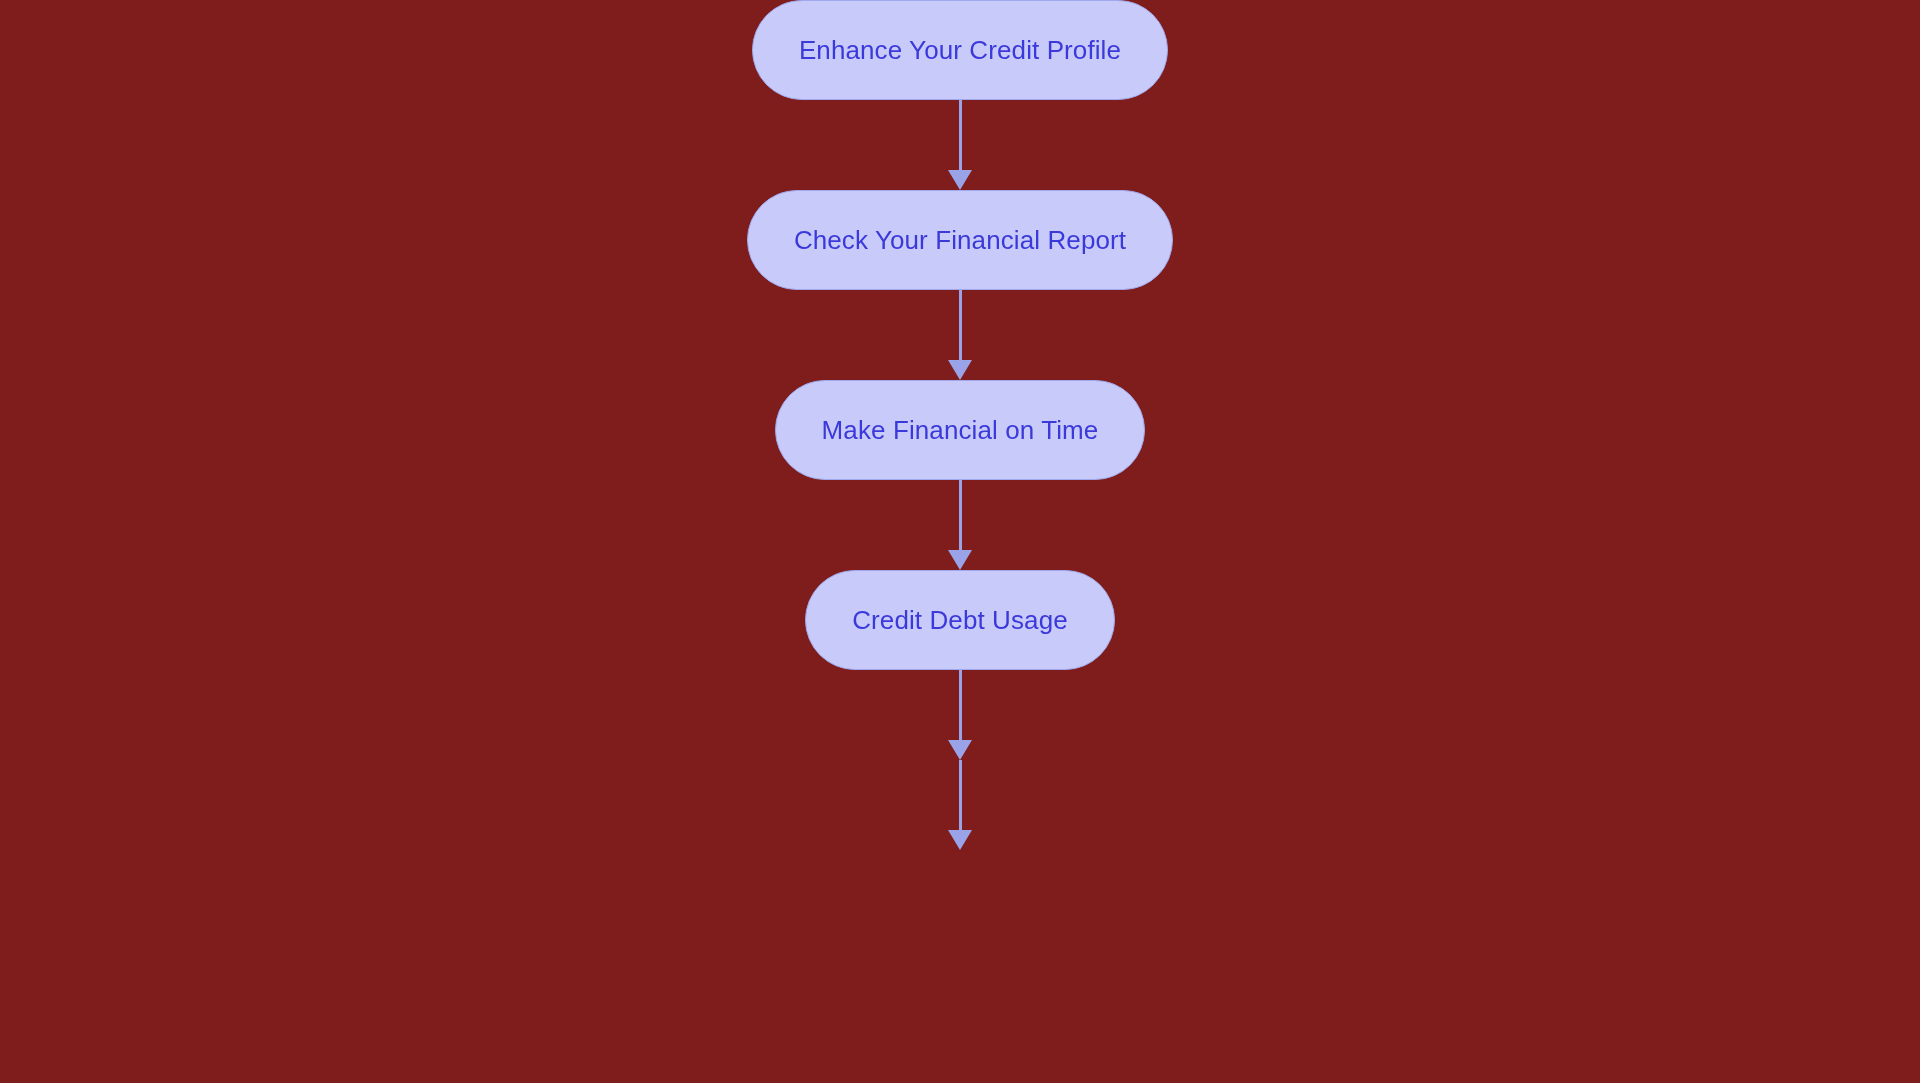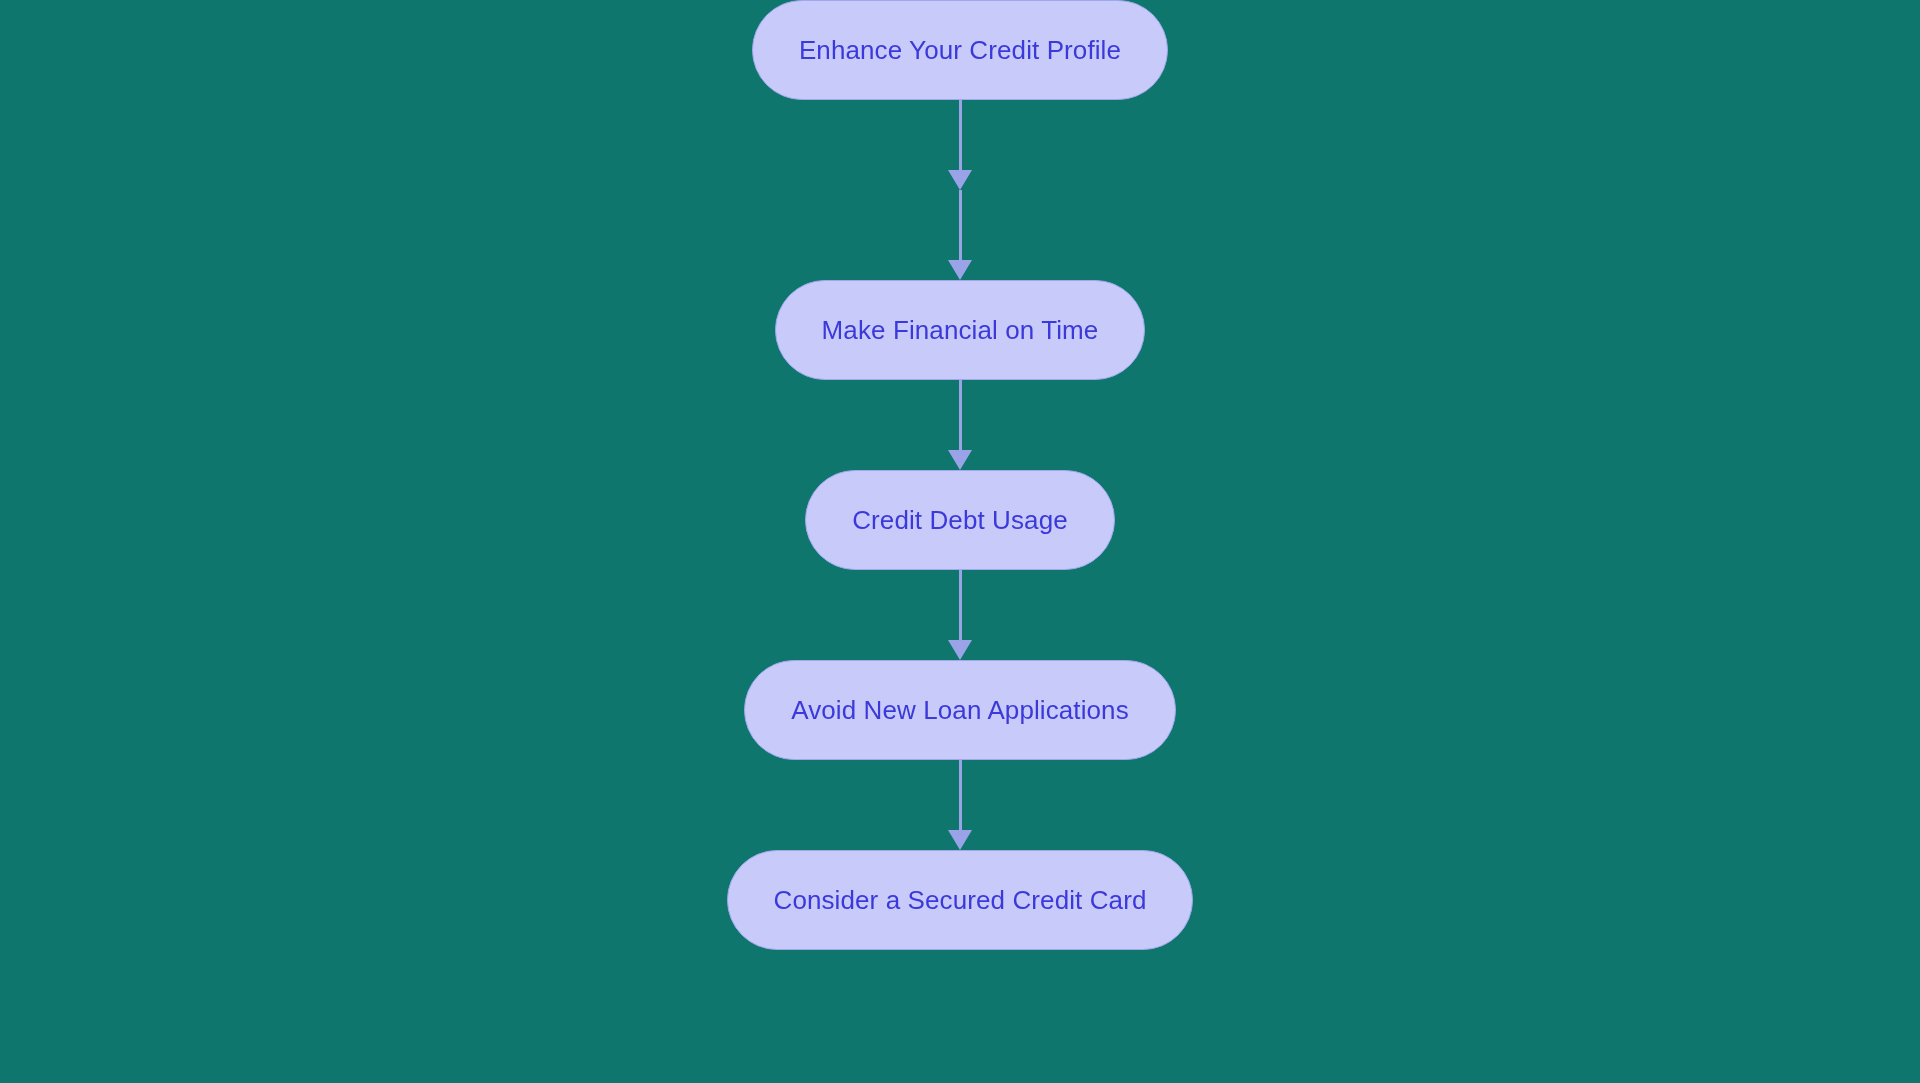--- a/index.html
+++ b/index.html
@@ -11,21 +11,21 @@
     width: 1920px;
     height: 1083px;
     font-family: "Liberation Sans", sans-serif;
     overflow: hidden;
   }
 
   #flowchart-canvas {
     position: relative;
     width: 1920px;
     height: 1083px;
-    background: #0f766e;
+    background: #7f1d1d;
   }
 
   .flow-column {
     position: absolute;
     left: 0;
     top: 0;
     width: 1920px;
     height: 1083px;
     display: flex;
     flex-direction: column;
@@ -94,20 +94,25 @@
       <div class="flow-node">
         <span class="flow-node-label">Enhance Your Credit Profile</span>
       </div>
     </div>
 
     <div class="flow-connector">
       <div class="connector-line"></div>
       <div class="connector-arrowhead"></div>
     </div>
 
+    <div class="flow-step">
+      <div class="flow-node">
+        <span class="flow-node-label">Check Your Financial Report</span>
+      </div>
+    </div>
 
     <div class="flow-connector">
       <div class="connector-line"></div>
       <div class="connector-arrowhead"></div>
     </div>
 
     <div class="flow-step">
       <div class="flow-node">
         <span class="flow-node-label">Make Financial on Time</span>
       </div>
@@ -122,31 +127,21 @@
       <div class="flow-node">
         <span class="flow-node-label">Credit Debt Usage</span>
       </div>
     </div>
 
     <div class="flow-connector">
       <div class="connector-line"></div>
       <div class="connector-arrowhead"></div>
     </div>
 
-    <div class="flow-step">
-      <div class="flow-node">
-        <span class="flow-node-label">Avoid New Loan Applications</span>
-      </div>
-    </div>
 
     <div class="flow-connector">
       <div class="connector-line"></div>
       <div class="connector-arrowhead"></div>
     </div>
 
-    <div class="flow-step">
-      <div class="flow-node">
-        <span class="flow-node-label">Consider a Secured Credit Card</span>
-      </div>
-    </div>
 
   </div>
 </div>
 
 </body></html>

